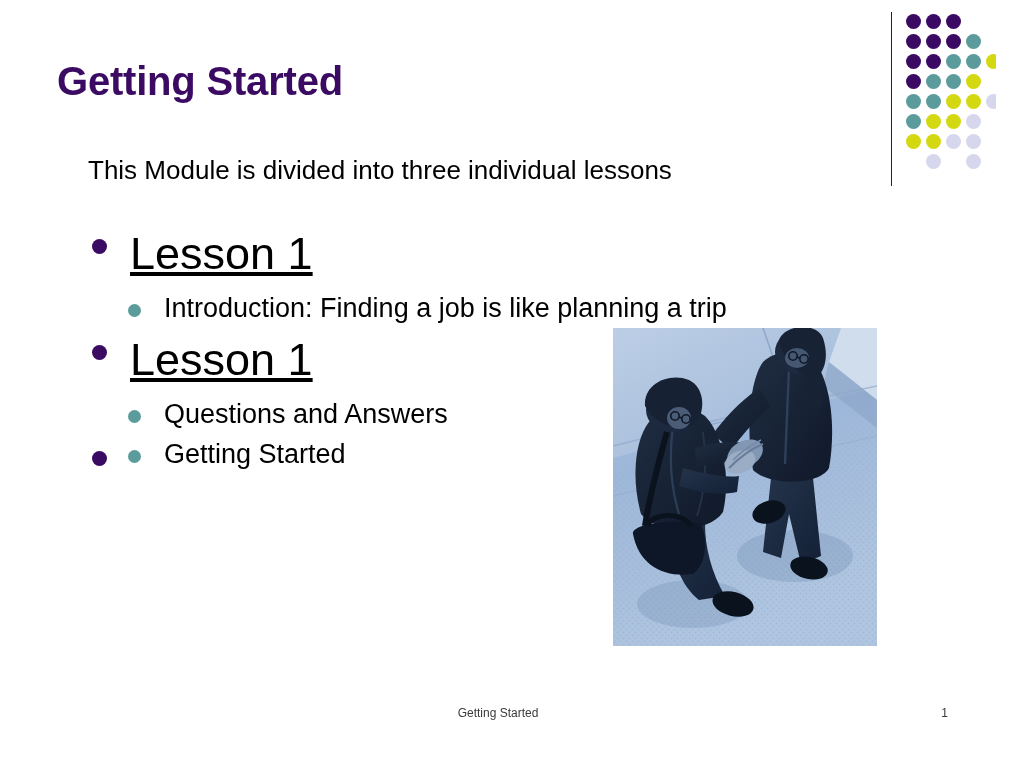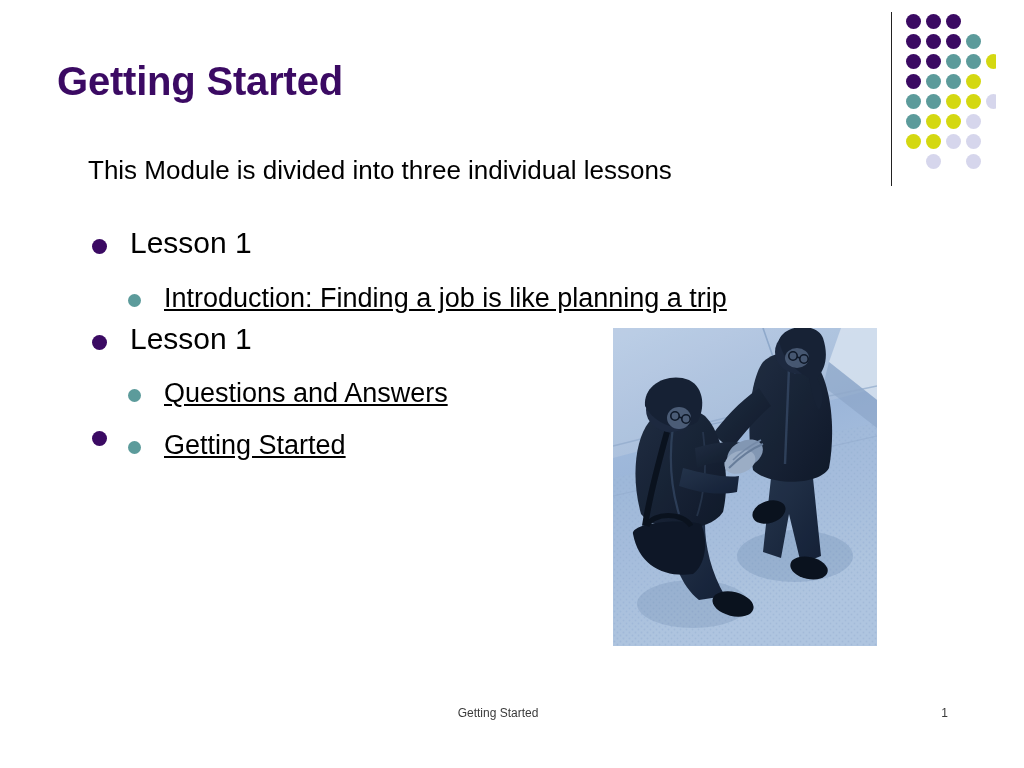--- a/index.html
+++ b/index.html
@@ -71,43 +71,43 @@
   
   .body-list {
     position: absolute;
     left: 78px;
     top: 222px;
     width: 820px;
   }
   .lvl1 {
     position: relative;
     padding-left: 52px;
-    font-size: 30px;
+    font-size: 45px;
     color: #000000;
     line-height: 1.42;
     margin: 0 0 2px 0;
+    text-decoration: underline;
   }
   .lvl1 .bullet {
     position: absolute;
     left: 14px;
     top: 17px;
     width: 15px;
     height: 15px;
     border-radius: 50%;
     background: #3B0A63;
   }
   .lvl2 {
     position: relative;
     padding-left: 86px;
     font-size: 27px;
     color: #000000;
     line-height: 1.34;
-    margin: 15px 0 2px 0;
+    margin: 4px 0 2px 0;
     max-width: 790px;
-    text-decoration: underline;
   }
   .lvl2 .bullet {
     position: absolute;
     left: 50px;
     top: 14px;
     width: 13px;
     height: 13px;
     border-radius: 50%;
     background: #5C9B9B;
   }

